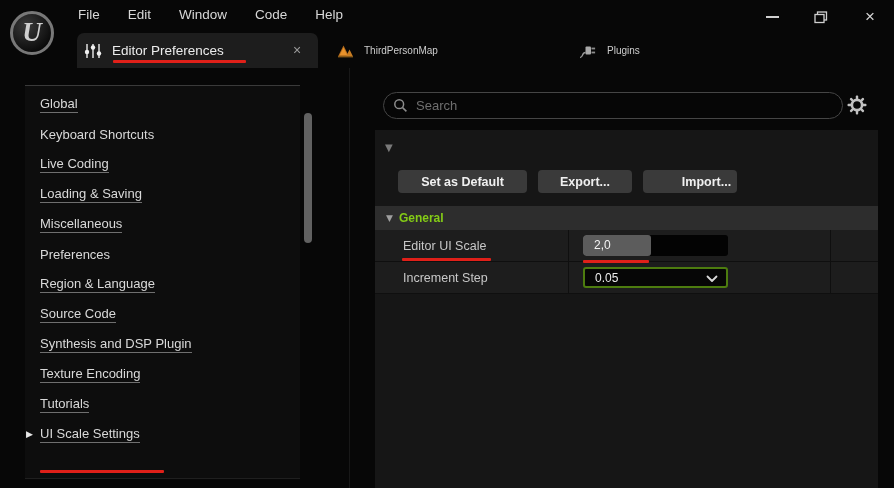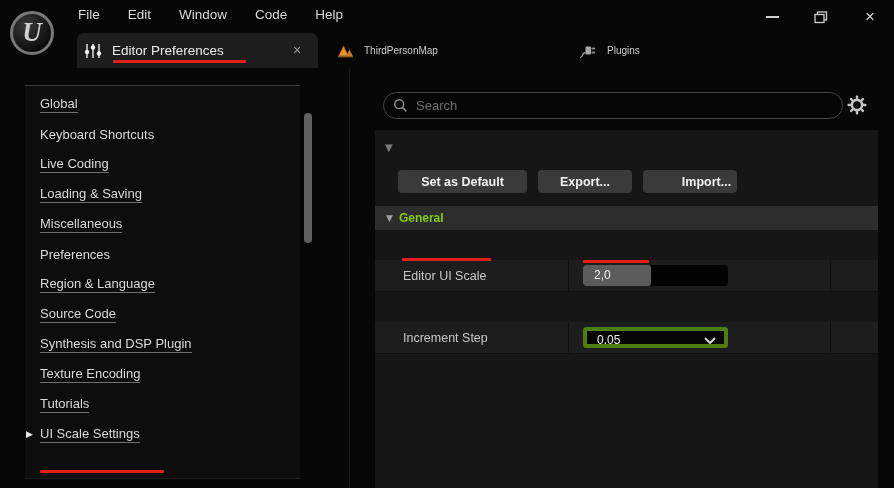--- a/index.html
+++ b/index.html
@@ -83,33 +83,33 @@
   }
   .btn:nth-child(1){ width:129px; } .btn:nth-child(2){ width:94px; }
   .btn:nth-child(3){ width:94px;padding-left:33px; } .btn:nth-child(4){ width:141px; }
 
   .sect-head { position:absolute; left:0; top:76px; width:503px; height:24px;
     background:#2d2d2d; display:flex; align-items:center; }
   .sect-head .tri { margin-left:11px; font-size:9px; color:#9f9f9f; }
   .sect-head .stitle { margin-left:6px; font-size:12px; font-weight:bold; color:#84cc16; }
 
   .rows { position:absolute; left:0; top:100px; width:503px; }
-  .prow { position:relative; height:32px; background:#1d1d1d; border-bottom:1px solid #0f0f0f;margin-top:30px; }
+  .prow { position:relative; height:32px; background:#1d1d1d; border-bottom:1px solid #0f0f0f; }
   .prow .plabel { position:absolute; left:28px; top:0; height:31px; display:flex; align-items:center;
     font-size:12.5px; color:#c8c8c8; }
   .col-div1, .col-div2 { position:absolute; top:0; width:1px; height:100%; background:#0f0f0f; }
   .col-div1 { left:193px; } .col-div2 { left:455px; }
 
   .spinbox { position:absolute; left:208px; top:5px; width:145px; height:21px;
     background:#030303; border-radius:3px; overflow:hidden; }
   .spin-fill { position:absolute; left:0; top:0; height:21px; background:#5c5c5c; border-radius:3px; }
   .spin-val { position:absolute; left:11px; top:0; line-height:21px; font-size:12px; color:#f4f4f4; }
 
   .dropdown { position:absolute; left:208px; top:5px; width:145px; height:21px;
-    background:#060606; border:4px solid #4d7c0f; border-radius:3px; }
+    background:#060606; border:2px solid #4d7c0f; border-radius:3px; }
   .dd-val { position:absolute; left:10px; top:0; line-height:19px; font-size:12px; color:#ededed; }
   .dd-chev { position:absolute; right:8px; top:6px; }
 
   
   .ann { position:absolute; height:3px; background:var(--ann-red,#e02019); border-radius:1px; }
   .ann-tab   { left:113px; top:60px;  width:133px; }
   .ann-side  { left:40px;  top:470px; width:124px; }
   .ann-label { left:402px; top:258px; width:89px; }
   .ann-value { left:583px; top:260px; width:66px; }
 </style>

